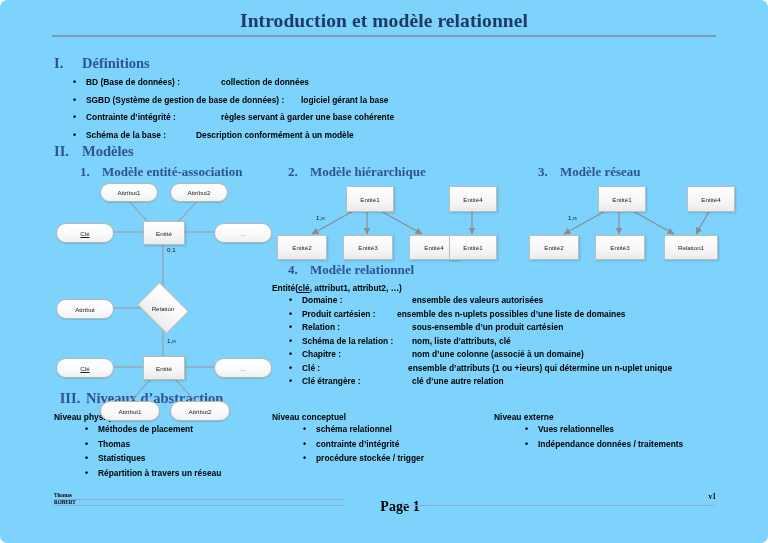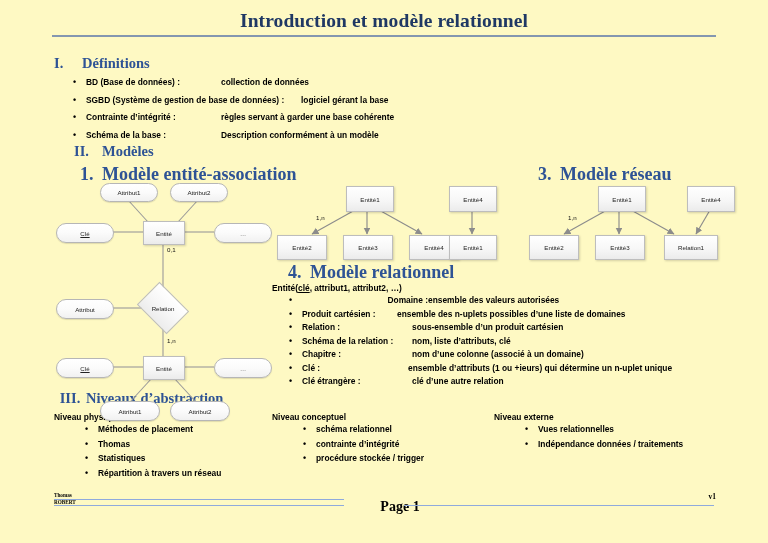--- a/index.html
+++ b/index.html
@@ -9,22 +9,23 @@
   }
   body {
     font-family: "Liberation Sans", sans-serif;
     color: #000000;
   }
   #page {
     position: relative;
     width: 768px;
     height: 543px;
     overflow: hidden;
-    background: #fef9c3;
+    background: #7dd3fc;
     margin: 0 auto;
+    border-radius: 7px;
   }
 
   
   .doc-title {
     position: absolute;
     top: 10px;
     left: 0;
     width: 768px;
     text-align: center;
     font-family: "Liberation Serif", serif;
@@ -61,21 +62,21 @@
     font-size: 14.5px;
     color: #2e5395;
     white-space: nowrap;
   }
   .h1 .num { display: inline-block; }
   .h1 .txt { display: inline-block; }
   .h2 {
     position: absolute;
     font-family: "Liberation Serif", serif;
     font-weight: bold;
-    font-size: 18px;
+    font-size: 13px;
     color: #2e5395;
     white-space: nowrap;
   }
 
   
   ul.blist {
     position: absolute;
     margin: 0;
     padding: 0;
     list-style: none;
@@ -251,25 +252,25 @@
     <li style="margin-bottom:8.5px;">
       <span class="bullet">•</span>
       <span class="term" style="width:215px;">SGBD (Système de gestion de base de données) :</span><span class="defn">logiciel gérant la base</span>
     </li>
     <li style="margin-bottom:8.5px;">
       <span class="bullet">•</span>
       <span class="term" style="width:135px;">Contrainte d’intégrité :</span><span class="defn">règles servant à garder une base cohérente</span>
     </li>
     <li>
       <span class="bullet">•</span>
-      <span class="term" style="width:135px;">Schéma de la base :</span><span class="defn">Description conformément à un modèle</span>
+      <span class="term" style="width:110px;">Schéma de la base :</span><span class="defn">Description conformément à un modèle</span>
     </li>
   </ul>
 
-  <div class="h1" style="left:54px; top:143px;margin-left:20px;">
+  <div class="h1" style="left:54px; top:143px;">
     <span class="num" style="width:28px;">II.</span><span class="txt">Modèles</span>
   </div>
 
   <div class="h2" style="left:80px; top:164px;">
     <span class="num" style="display:inline-block;width:22px;">1.</span><span>Modèle entité-association</span>
   </div>
 
   <div class="erwrap" style="left:60px; top:180px; width:210px; height:205px;">
     <svg class="edges" width="210" height="205">
       <g stroke="#9a9a9a" stroke-width="1.1" fill="none">
@@ -336,20 +337,23 @@
         <span>…</span>
       </div>
     <div class="ellipse" style="left:40px; top:221px; width:58px; height:18px;">
         <span>Attribut1</span>
       </div>
     <div class="ellipse" style="left:110px; top:221px; width:58px; height:18px;">
         <span>Attribut2</span>
       </div>
   </div>
 
+  <div class="h2" style="left:288px; top:164px;">
+    <span class="num" style="display:inline-block;width:22px;">2.</span><span>Modèle hiérarchique</span>
+  </div>
 
   <div class="erwrap" style="left:272px; top:184px; width:232px; height:75px;">
     <svg class="edges" width="232" height="75">
       <defs>
         <marker id="arrH" markerWidth="7" markerHeight="7" refX="5.6" refY="3" orient="auto">
           <path d="M0,0 L6,3 L0,6 z" fill="#8c8c8c"></path>
         </marker>
       </defs>
       <g stroke="#8c8c8c" stroke-width="1.15" fill="none" marker-end="url(#arrH)">
         <line x1="83" y1="26" x2="40" y2="50"></line>
@@ -419,21 +423,21 @@
     <span class="num" style="display:inline-block;width:22px;">4.</span><span>Modèle relationnel</span>
   </div>
 
   <div class="rel-sig" style="left:272px; top:283px;">
     <span>Entité(</span><span class="uline">clé</span><span>, attribut1, attribut2, …)</span>
   </div>
 
   <ul class="blist" style="left:302px; top:296px;">
     <li style="margin-bottom:4.5px;">
       <span class="bullet">•</span>
-      <span class="term" style="width:126px;text-align:right;">Domaine :</span><span class="defn">ensemble des valeurs autorisées</span>
+      <span class="term" style="width:110px;">Domaine :</span><span class="defn">ensemble des valeurs autorisées</span>
     </li>
     <li style="margin-bottom:4.5px;">
       <span class="bullet">•</span>
       <span class="term" style="width:95px;">Produit cartésien :</span><span class="defn">ensemble des n-uplets possibles d’une liste de domaines</span>
     </li>
     <li style="margin-bottom:4.5px;">
       <span class="bullet">•</span>
       <span class="term" style="width:110px;">Relation :</span><span class="defn">sous-ensemble d’un produit cartésien</span>
     </li>
     <li style="margin-bottom:4.5px;">

